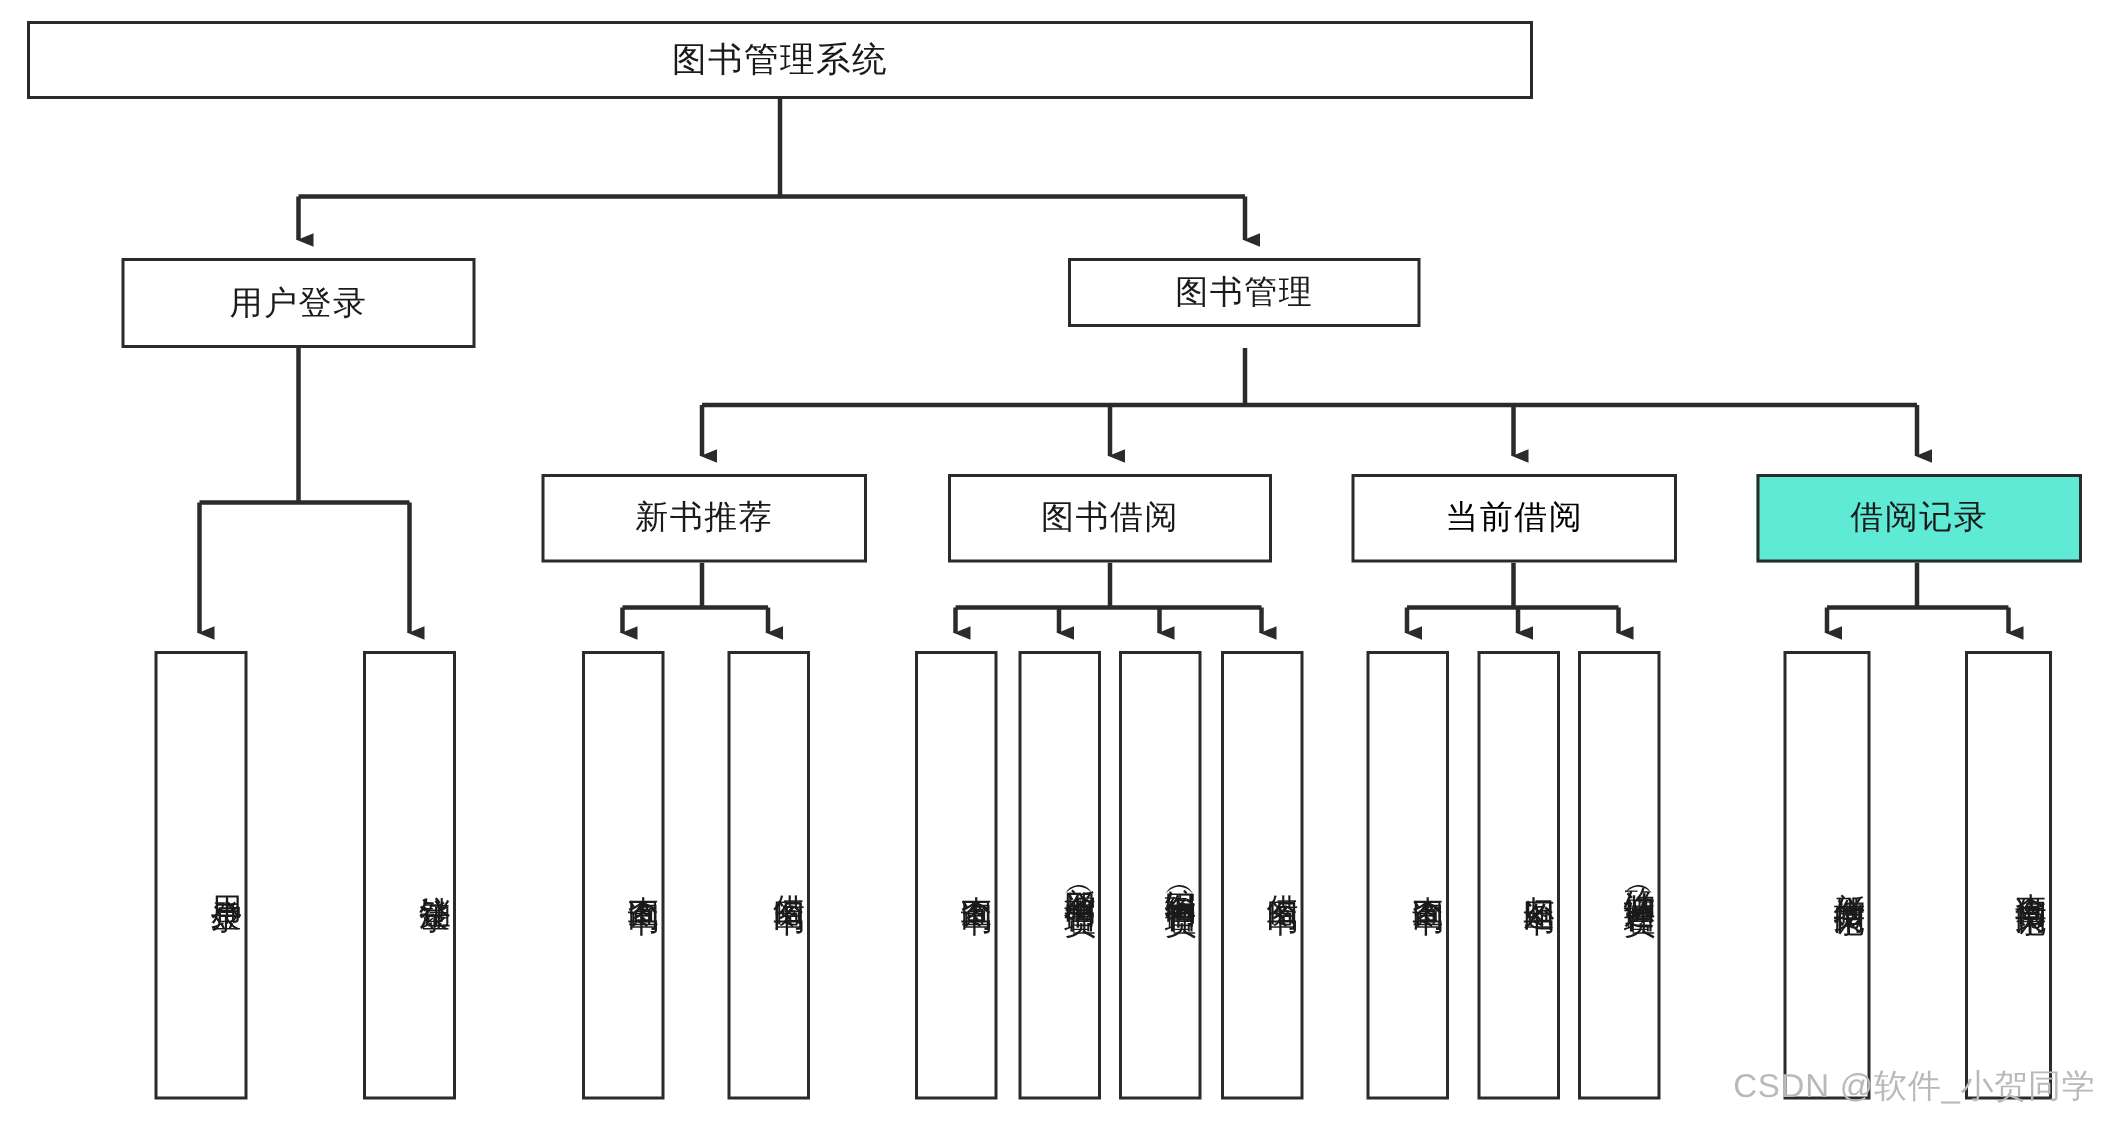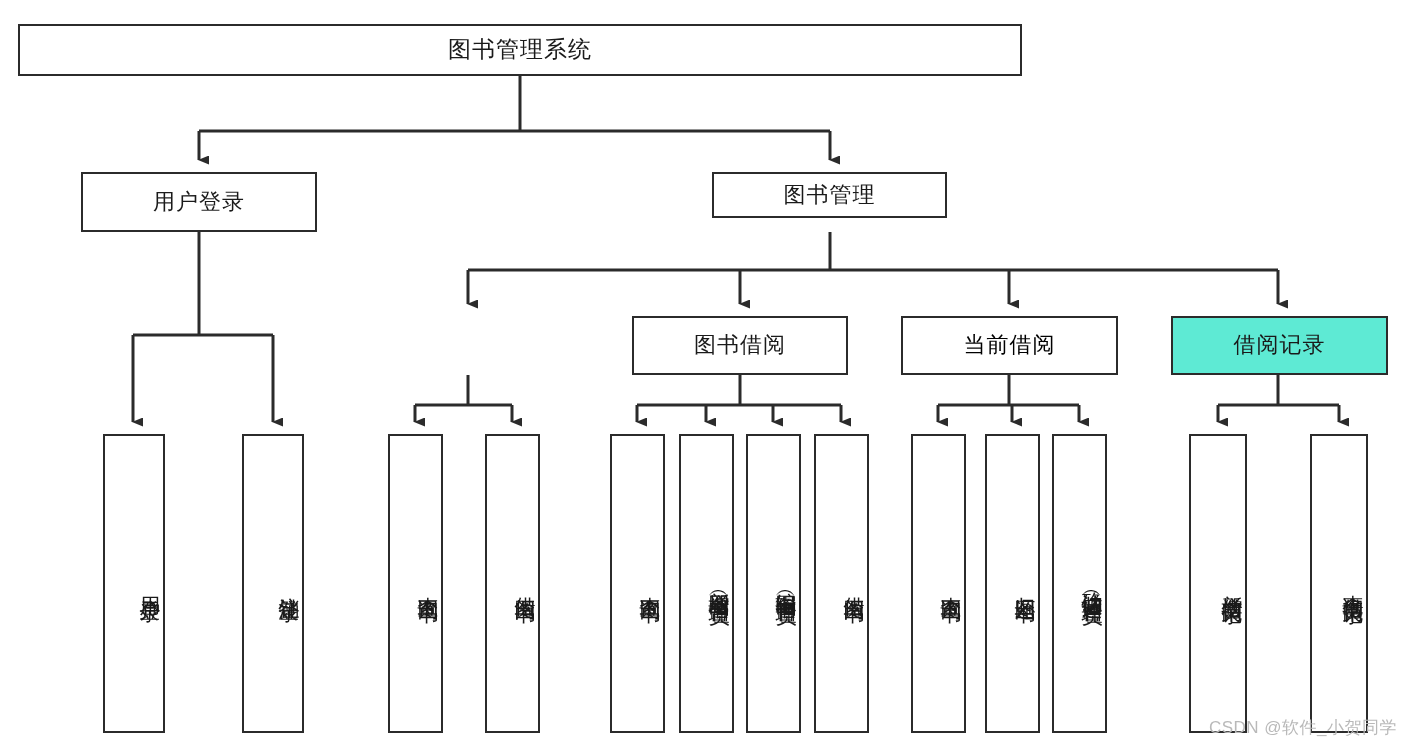--- a/index.html
+++ b/index.html
@@ -56,21 +56,21 @@
     text-orientation: upright;
     display: block;
     white-space: nowrap;
   }
   .node.root {
     font-size: 23px;
   }
   #watermark {
     position: absolute;
     color: #b9b9b9;
-    font-size: 17px;
+    font-size: 22px;
     letter-spacing: 0.5px;
     white-space: nowrap;
     user-select: none;
   }
 </style>
 </head>
 <body>
 
 <div id="diagram-root" style="background: rgb(255, 255, 255);">
 
@@ -117,31 +117,34 @@
       <path d="M1012,405 L1012,422" marker-end="url(#arrowhead)"></path>
       <path d="M1079,405 L1079,422" marker-end="url(#arrowhead)"></path>
 
       <path d="M1278,375 L1278,405"></path>
       <path d="M1218,405 L1339,405"></path>
       <path d="M1218,405 L1218,422" marker-end="url(#arrowhead)"></path>
       <path d="M1339,405 L1339,422" marker-end="url(#arrowhead)"></path>
     </g>
   </svg>
 
-  <div class="node horiz root" id="node-root" style="left: 18px; top: 24px; width: 1004px; height: 52px; border-color: rgb(43, 43, 43); color: rgb(26, 26, 26); background: rgb(255, 255, 255);">
+  <div class="node horiz root" id="node-root" style="left: 18px; top: 14px; width: 1004px; height: 52px; border-color: rgb(43, 43, 43); color: rgb(26, 26, 26); background: rgb(255, 255, 255);">
     <span>图书管理系统</span>
   </div>
 
   <div class="node horiz" id="node-l2-0" style="left: 81px; top: 172px; width: 236px; height: 60px; border-color: rgb(43, 43, 43); color: rgb(26, 26, 26); background: rgb(255, 255, 255);">
     <span>用户登录</span>
   </div>
   <div class="node horiz" id="node-l2-1" style="left: 712px; top: 172px; width: 235px; height: 46px; border-color: rgb(43, 43, 43); color: rgb(26, 26, 26); background: rgb(255, 255, 255);">
     <span>图书管理</span>
   </div>
 
+  <div class="node horiz" id="node-l3-0" style="left: 361px; top: 316px; width: 217px; height: 59px; border-color: rgb(43, 43, 43); color: rgb(26, 26, 26); background: rgb(255, 255, 255);">
+    <span>新书推荐</span>
+  </div>
   <div class="node horiz" id="node-l3-1" style="left: 632px; top: 316px; width: 216px; height: 59px; border-color: rgb(43, 43, 43); color: rgb(26, 26, 26); background: rgb(255, 255, 255);">
     <span>图书借阅</span>
   </div>
   <div class="node horiz" id="node-l3-2" style="left: 901px; top: 316px; width: 217px; height: 59px; border-color: rgb(43, 43, 43); color: #000000; background: rgb(255, 255, 255);">
     <span>当前借阅</span>
   </div>
   <div class="node horiz" id="node-l3-3" style="left: 1171px; top: 316px; width: 217px; height: 59px; border-color: rgb(43, 43, 43); color: rgb(26, 26, 26); background: #5eead4;">
     <span>借阅记录</span>
   </div>
 

